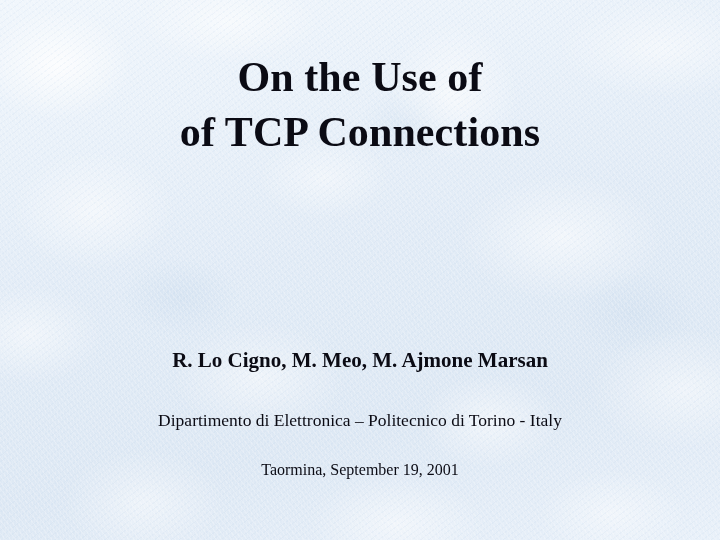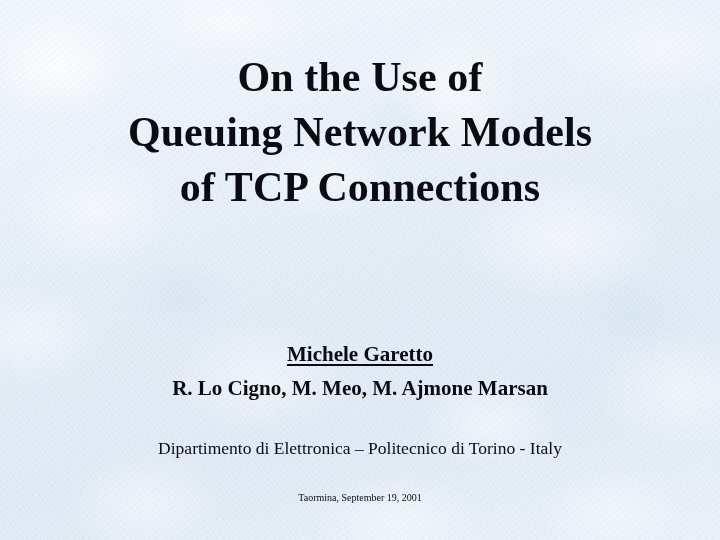--- a/index.html
+++ b/index.html
@@ -119,42 +119,40 @@
     font-weight: normal;
     font-size: 17.5px;
     line-height: 24px;
     margin-top: 33px;
     white-space: nowrap;
   }
 
   .event-date {
     font-family: "Liberation Serif", "DejaVu Serif", serif;
     font-weight: normal;
-    font-size: 10px;
+    font-size: 16px;
     line-height: 20px;
     margin-top: 28px;
     white-space: nowrap;
   }
 </style>
 </head>
 <body>
 
 <div id="slide">
 
   <div id="content">
 
     <div class="title-block">
       <div class="title-line">On the Use of</div>
-      <div class="title-line">Queuing Network Models</div>
       <div class="title-line">of TCP Connections</div>
     </div>
 
     <div class="subtitle-block">
 
-      <div class="presenter">Michele Garetto</div>
 
       <div class="coauthors">R. Lo Cigno,  M. Meo,  M. Ajmone Marsan</div>
 
       <div class="affiliation">Dipartimento di Elettronica – Politecnico di Torino - Italy</div>
 
       <div class="event-date">Taormina, September 19, 2001</div>
 
     </div>
 
   </div>

